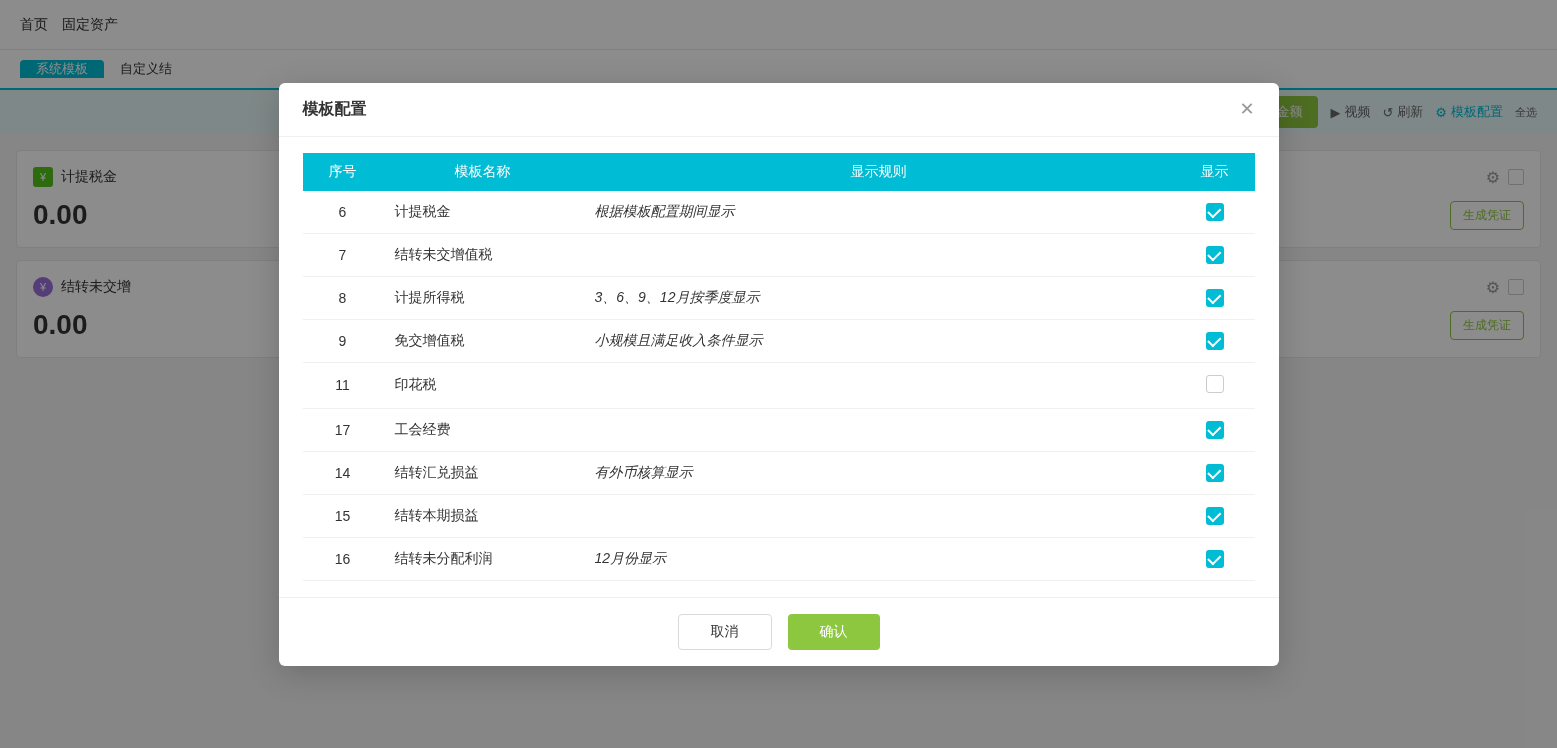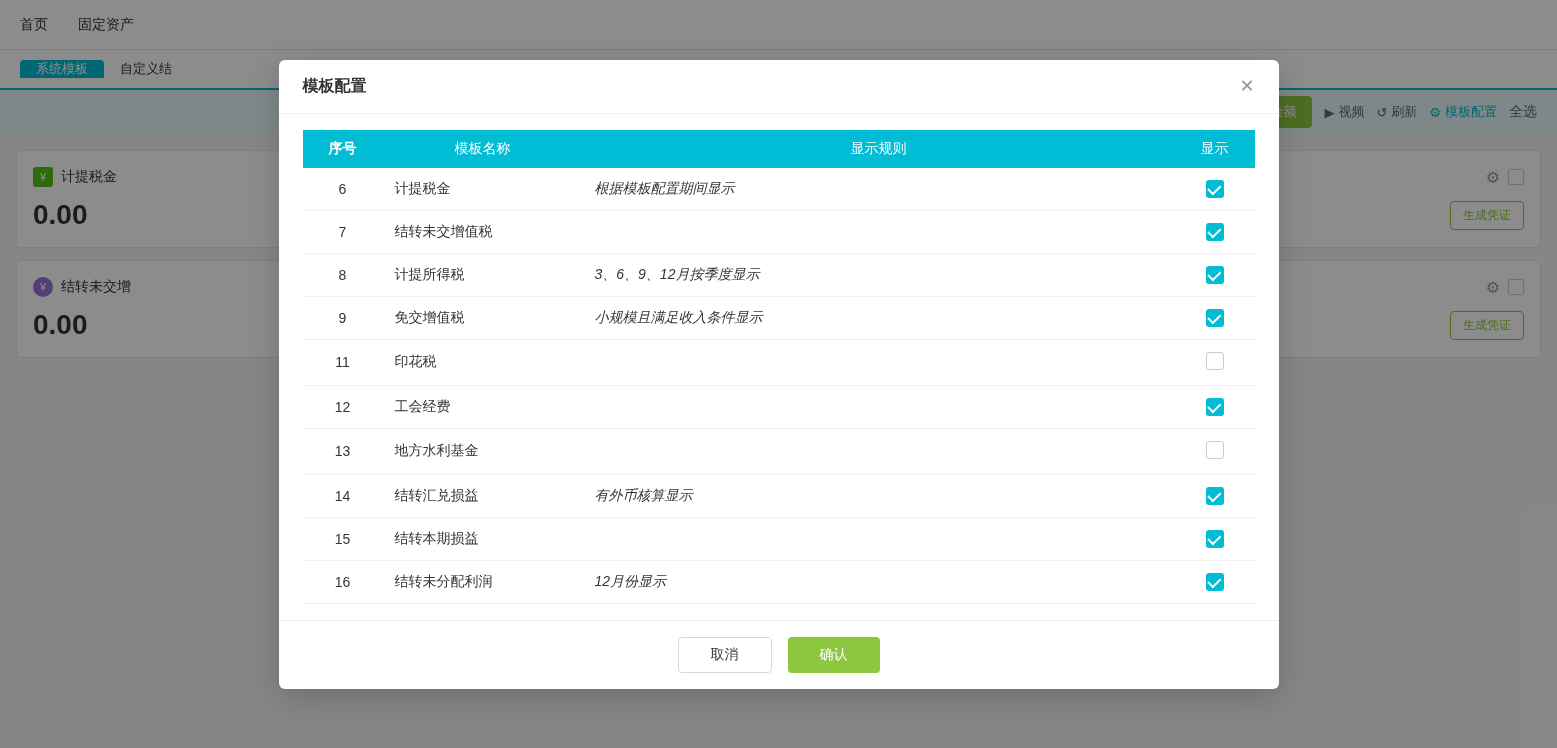--- a/index.html
+++ b/index.html
@@ -21,21 +21,21 @@
       position: relative;
     }
 
     
     .top-nav {
       background: #fff;
       height: 50px;
       display: flex;
       align-items: center;
       padding: 0 20px;
-      gap: 30px;
+      gap: 14px;
       border-bottom: 1px solid #e8e8e8;
     }
     .top-nav-item {
       color: #333;
       font-size: 14px;
       cursor: pointer;
     }
 
     
     .tabs-bar {
@@ -105,21 +105,21 @@
       font-size: 13px;
       display: flex;
       align-items: center;
       gap: 4px;
     }
     .btn-select-all {
       color: #666;
       background: transparent;
       border: none;
       cursor: pointer;
-      font-size: 14px;
+      font-size: 11px;
     }
 
     
     .content-area {
       padding: 16px;
       display: flex;
       flex-direction: column;
       gap: 12px;
     }
 
@@ -253,21 +253,20 @@
     }
     .config-table thead th {
       color: #fff;
       padding: 10px 12px;
       text-align: center;
       font-size: 14px;
       font-weight: normal;
     }
     .config-table thead th:first-child {
       width: 80px;
-      font-weight: bold;
     }
     .config-table thead th:nth-child(2) {
       width: 200px;
     }
     .config-table thead th:nth-child(3) {
       width: auto;
     }
     .config-table thead th:last-child {
       width: 80px;
     }
@@ -468,30 +467,24 @@
                 <td>小规模且满足收入条件显示</td>
                 <td style="text-align: center;"><div class="cb-checked"></div></td>
               </tr>
               <tr>
                 <td>11</td>
                 <td>印花税</td>
                 <td></td>
                 <td style="text-align: center;"><div class="cb-unchecked"></div></td>
               </tr>
               <tr>
-                <td>12</td>
+                <td>17</td>
                 <td>工会经费</td>
                 <td></td>
                 <td style="text-align: center;"><div class="cb-checked"></div></td>
-              </tr>
-              <tr>
-                <td>13</td>
-                <td>地方水利基金</td>
-                <td></td>
-                <td style="text-align: center;"><div class="cb-unchecked"></div></td>
               </tr>
               <tr>
                 <td>14</td>
                 <td>结转汇兑损益</td>
                 <td>有外币核算显示</td>
                 <td style="text-align: center;"><div class="cb-checked"></div></td>
               </tr>
               <tr>
                 <td>15</td>
                 <td>结转本期损益</td>

